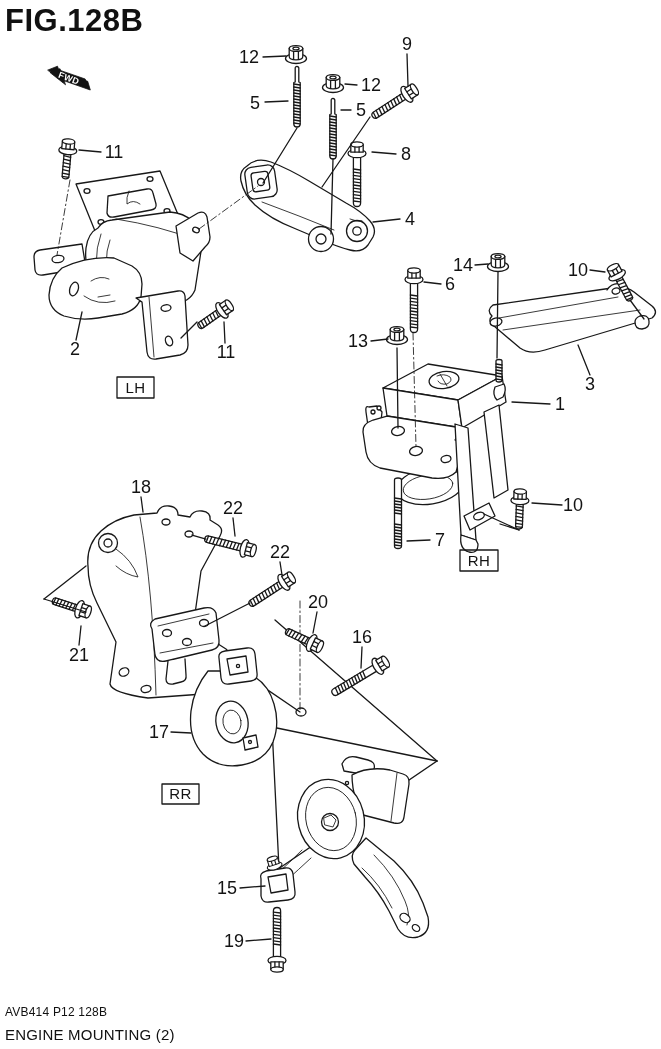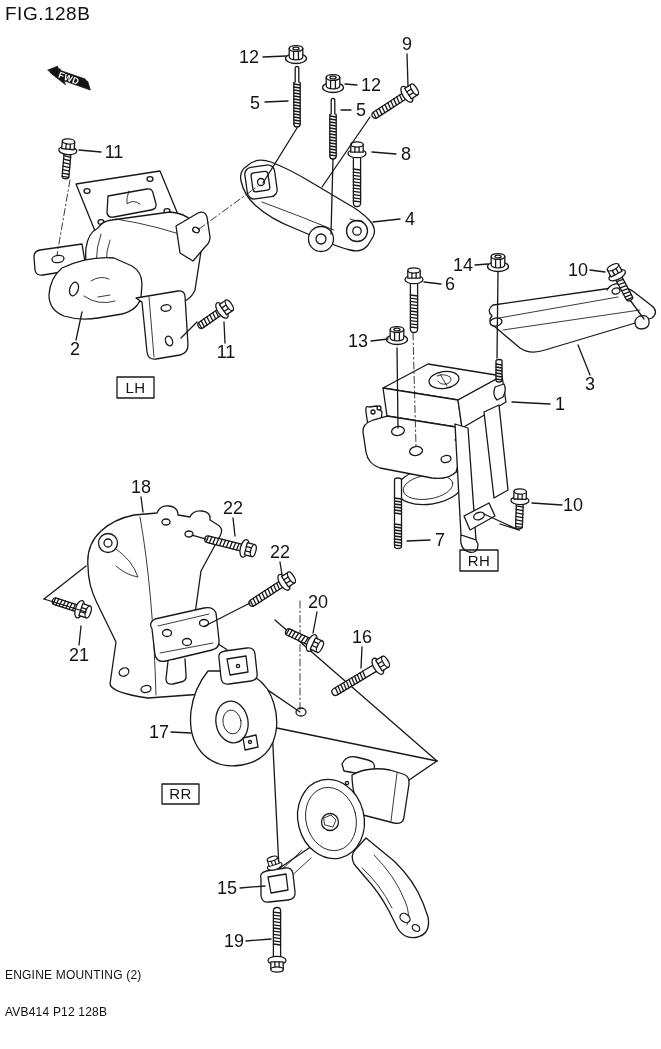--- a/index.html
+++ b/index.html
@@ -1,20 +1,20 @@
 <!DOCTYPE html>
 <html><head>
 <meta charset="utf-8">
 <style>
   html,body{margin:0;padding:0;background:#fff;}
   .stage{position:relative;width:661px;height:1049px;background:#ffffff;overflow:hidden;
          font-family:"Liberation Sans", sans-serif;color:#111;}
-  .fig-title{position:absolute;left:5px;top:3px;font-size:19px;font-weight:400;letter-spacing:.5px;}
+  .fig-title{position:absolute;left:5px;top:3px;font-size:31px;font-weight:700;letter-spacing:.5px;}
   .footer-line1{position:absolute;left:5px;top:1005px;font-size:12px;letter-spacing:.2px;}
-  .footer-line2{position:absolute;left:5px;top:968px;font-size:12px;letter-spacing:.2px;}
+  .footer-line2{position:absolute;left:5px;top:1026px;font-size:15px;letter-spacing:.2px;}
   #art{position:absolute;left:0;top:0;}
   #art *{stroke:#181818;stroke-width:1.3;fill:none;stroke-linecap:round;stroke-linejoin:round;}
   #art .f{fill:#ffffff;}
   #art .t{stroke-width:.85;}
   #art .dd{stroke-width:.85;stroke-dasharray:7 3 1.5 3;}
   #art .fa, #art .fa *{stroke-width:1.05;}
   #art text{stroke:none;fill:#131313;font-family:"Liberation Sans", sans-serif;font-size:18px;}
   #art text.boxlbl{font-size:15px;letter-spacing:.5px;}
   #art .blk{fill:#131313;stroke:#131313;stroke-width:.8;}
   #art .wtxt{fill:#ffffff;stroke:none;font-size:9px;font-weight:700;letter-spacing:.4px;}

